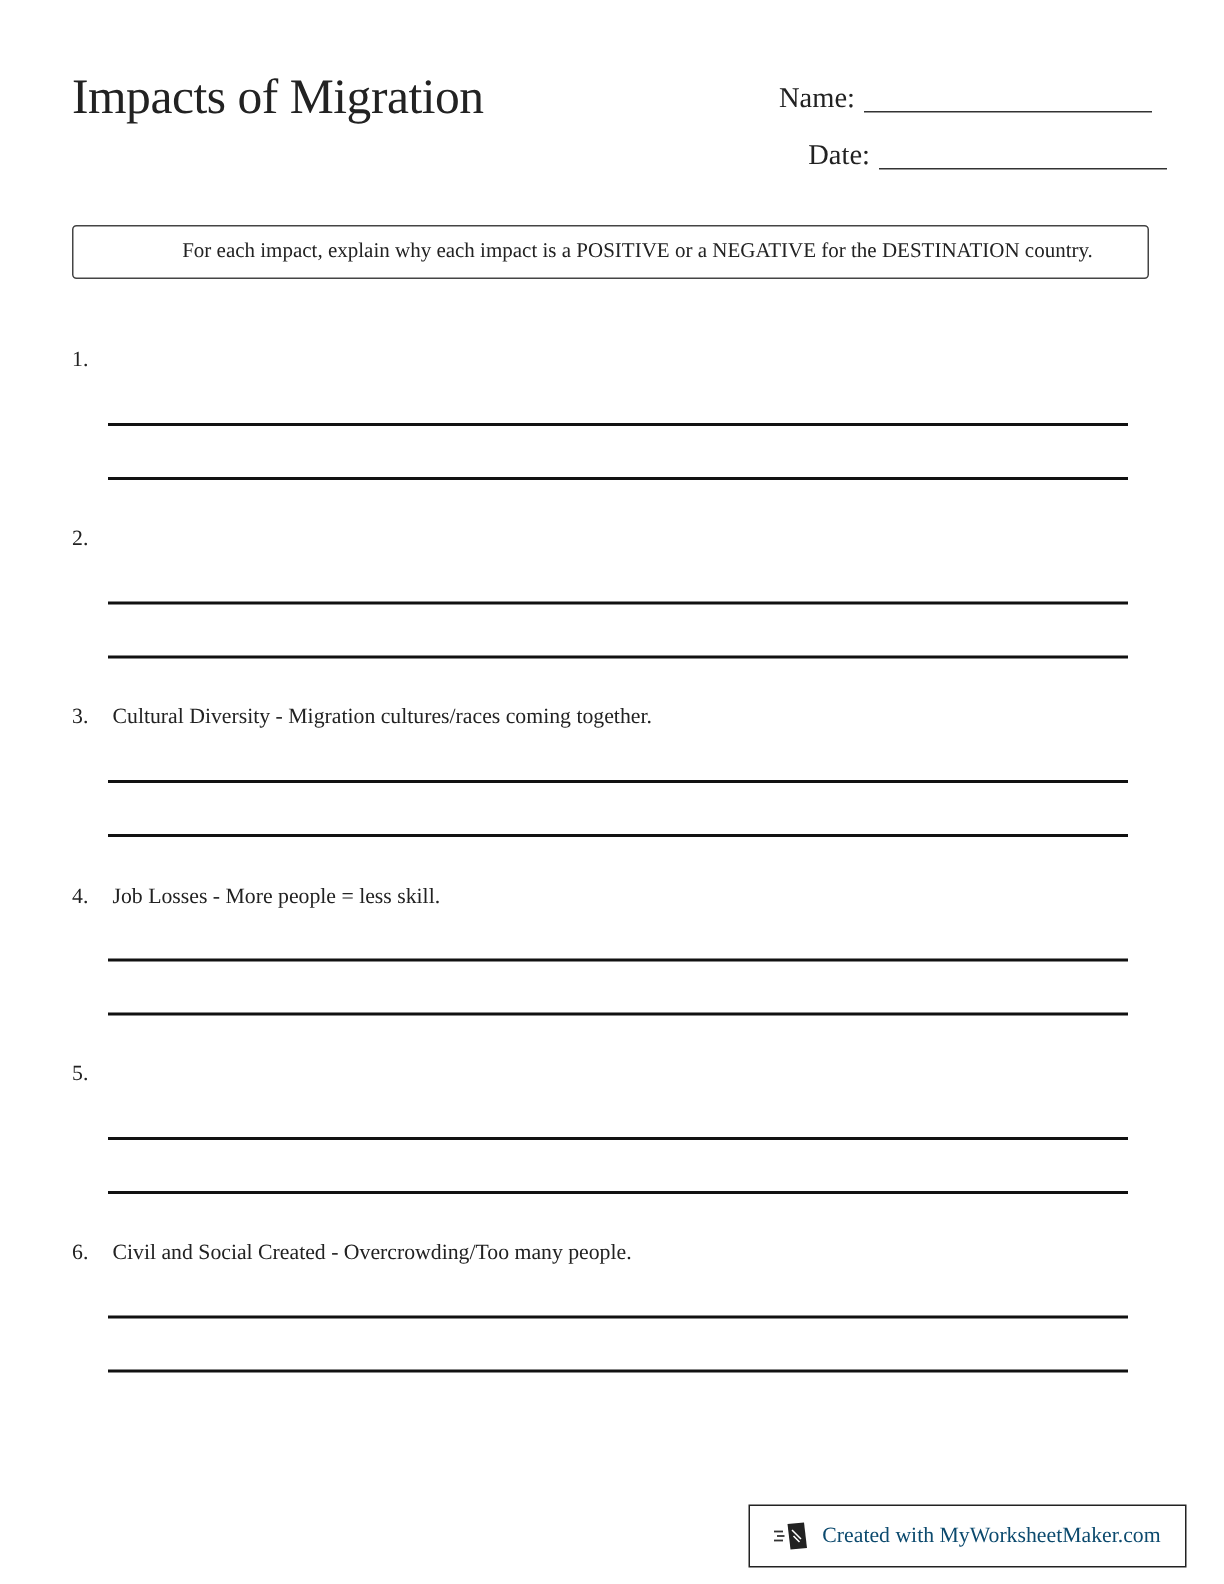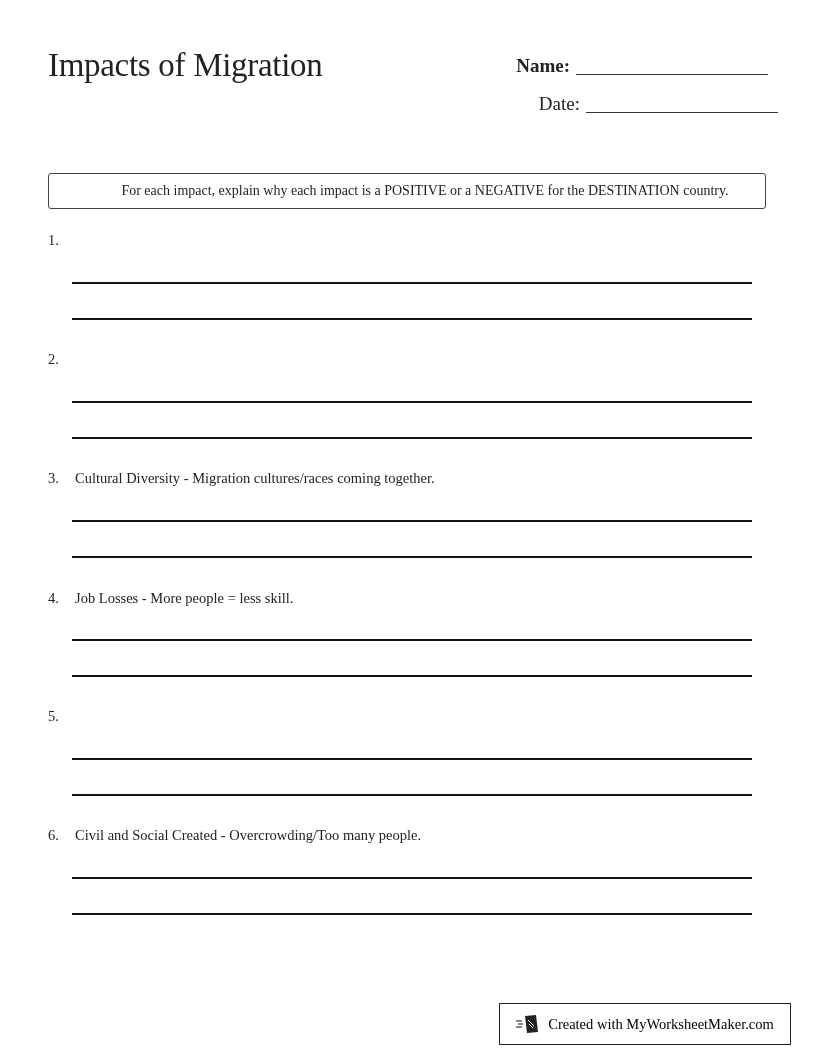--- a/index.html
+++ b/index.html
@@ -3,34 +3,34 @@
 <meta charset="utf-8">
 <style>
   html, body { margin: 0; padding: 0; background: #ffffff; }
   body { width: 816px; height: 1056px; position: relative; overflow: hidden; color: #222; }
   .sans { font-family: Liberation Serif, serif; }
   .serif { font-family: "Liberation Serif", "DejaVu Serif", serif; }
   .title { position: absolute; left: 48px; top: 47px; font-size: 33px; font-weight: normal; color: #222; margin: 0; letter-spacing: -0.3px; }
   .field { position: absolute; display: flex; align-items: flex-end; }
   .field-label { font-size: 19px; color: #222; width: 80px; text-align: right; margin-right: 6px; line-height: 1; }
   .field-line { width: 192px; border-bottom: 1.5px solid #333; height: 18px; }
-  .instructions { position: absolute; left: 48px; top: 173px; width: 718px; height: 36px; border: 1.5px solid #444; border-radius: 3px; box-sizing: border-box; display: flex; align-items: center; justify-content: center; font-size: 14px; color: #222; padding-left: 36px; }
+  .instructions { position: absolute; left: 48px; top: 150px; width: 718px; height: 36px; border: 1.5px solid #444; border-radius: 3px; box-sizing: border-box; display: flex; align-items: center; justify-content: center; font-size: 14px; color: #222; padding-left: 36px; }
   .question { position: absolute; left: 48px; width: 704px; }
   .q-text { font-size: 14.5px; color: #222; display: flex; }
   .q-num { width: 27px; }
   .answer-line { position: absolute; left: 24px; width: 680px; border-bottom: 2.5px solid #111; }
-  .footer { position: absolute; left: 499px; top: 1003px; width: 292px; height: 42px; border: 1.5px solid #222; box-sizing: border-box; display: flex; align-items: center; justify-content: center; font-size: 14.5px; color: #000000; }
+  .footer { position: absolute; left: 499px; top: 1003px; width: 292px; height: 42px; border: 1.5px solid #222; box-sizing: border-box; display: flex; align-items: center; justify-content: center; font-size: 14.5px; color: #0c4a6e; }
   .footer svg { margin-right: 8px; }
 </style>
 </head>
 <body>
 
 <h1 class="title sans">Impacts of Migration</h1>
 
-<div class="field serif" style="left:490px; top:56px;font-weight:bold;">
+<div class="field serif" style="left:490px; top:56px;">
   <span class="field-label">Name:</span>
   <span class="field-line"></span>
 </div>
 <div class="field serif" style="left:500px; top:94px;">
   <span class="field-label">Date:</span>
   <span class="field-line"></span>
 </div>
 
 <div class="instructions sans">
   <span>For each impact, explain why each impact is a POSITIVE or a NEGATIVE for the DESTINATION country.</span>

